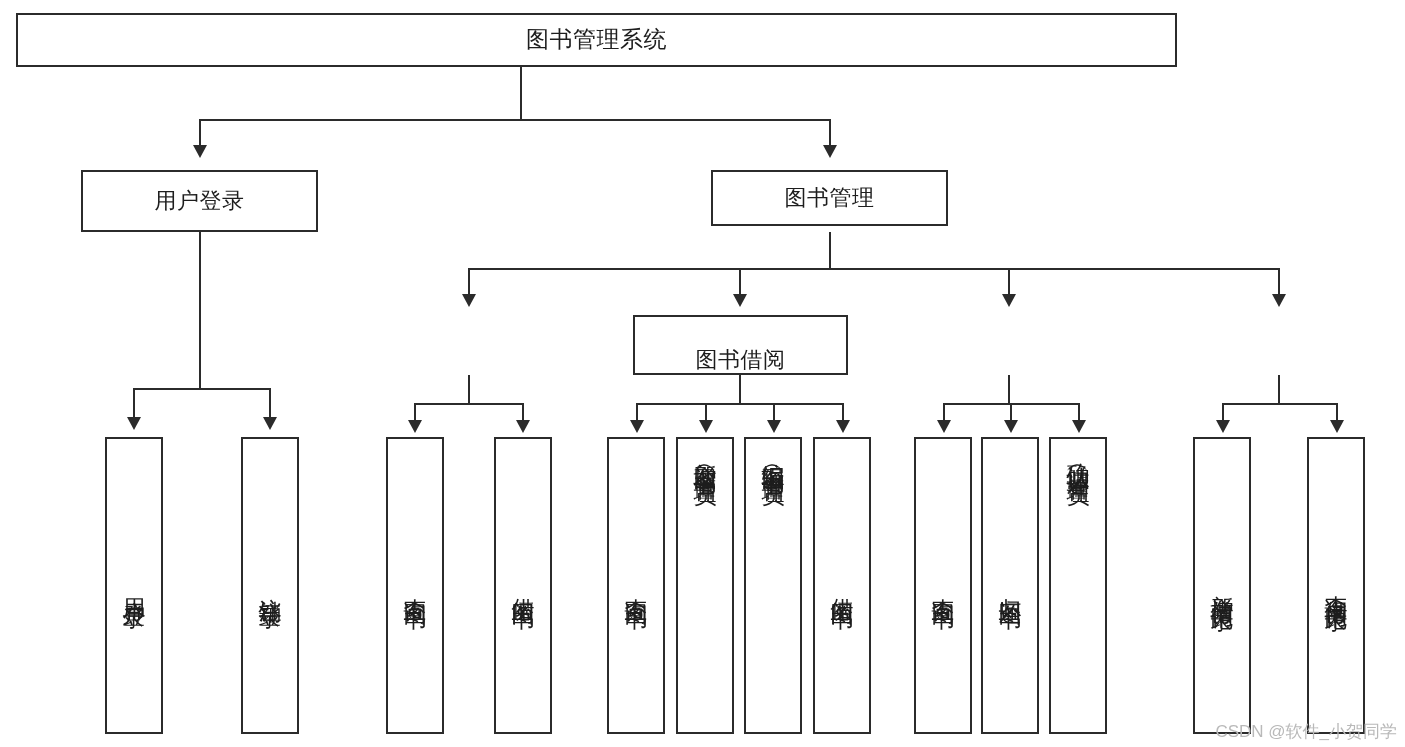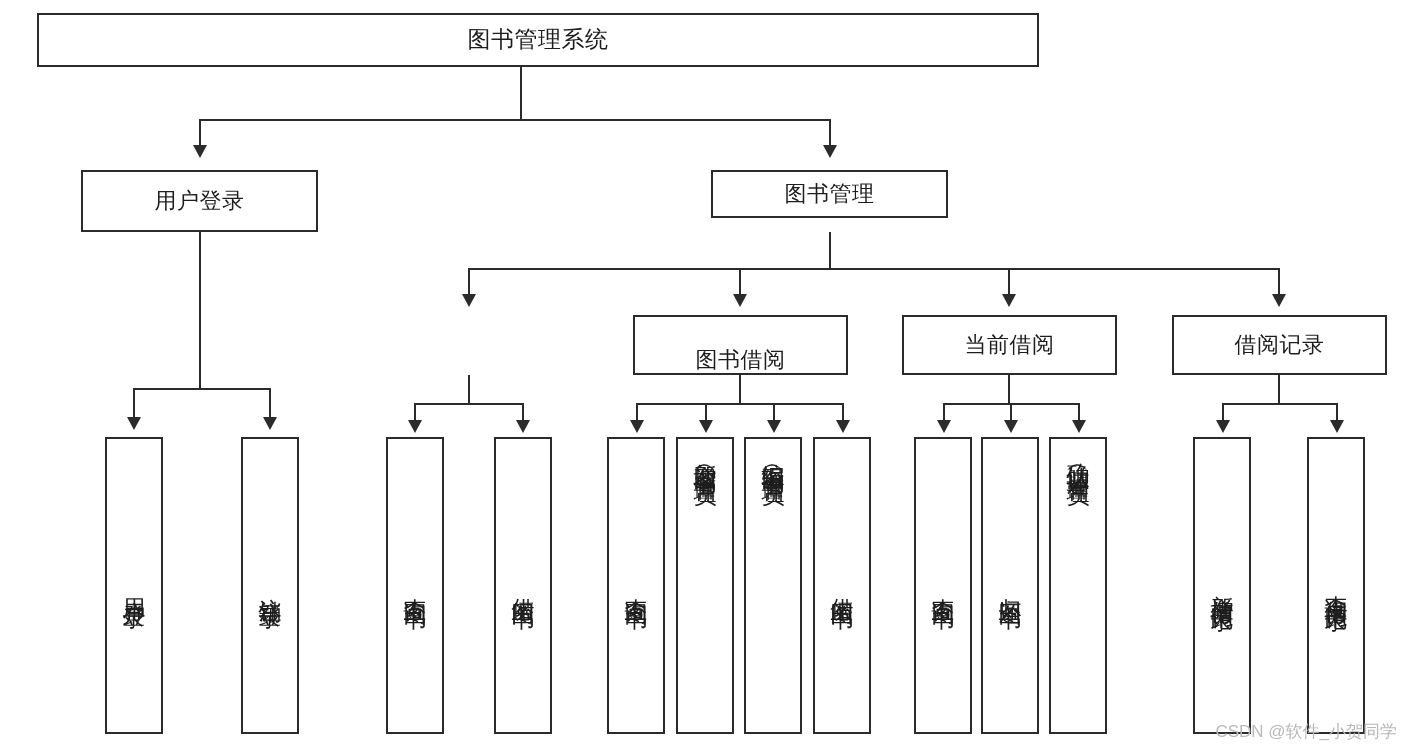--- a/index.html
+++ b/index.html
@@ -70,36 +70,36 @@
     color:#b9b9b9;
     z-index:9;
     white-space:nowrap;
   }
 </style>
 </head>
 <body>
 
 <div id="canvas">
 
-  <div class="node h-node root" style="left:37px;top:13px;width:1002px;height:54px;">
+  <div class="node h-node root" style="left:16px;top:13px;width:1161px;height:54px;">
     <span class="lbl">图书管理系统</span>
   </div>
 
   <div class="vline" style="left:520px;top:67px;height:53px;"></div>
   <div class="hline" style="left:199px;top:119px;width:632px;"></div>
   <div class="vline" style="left:199px;top:119px;height:30px;"></div>
   <div class="arrow" style="left:193px;top:145px;"></div>
   <div class="vline" style="left:829px;top:119px;height:30px;"></div>
   <div class="arrow" style="left:823px;top:145px;"></div>
 
   <div class="node h-node" style="left:81px;top:170px;width:237px;height:62px;">
     <span class="lbl">用户登录</span>
   </div>
 
-  <div class="node h-node" style="left:711px;top:170px;width:237px;height:48px;">
+  <div class="node h-node" style="left:711px;top:170px;width:237px;height:56px;">
     <span class="lbl">图书管理</span>
   </div>
 
   <div class="vline" style="left:199px;top:232px;height:158px;"></div>
   <div class="hline" style="left:133px;top:388px;width:136px;"></div>
   <div class="vline" style="left:133px;top:388px;height:32px;"></div>
   <div class="arrow" style="left:127px;top:417px;"></div>
   <div class="vline" style="left:269px;top:388px;height:32px;"></div>
   <div class="arrow" style="left:263px;top:417px;"></div>
 
@@ -110,26 +110,20 @@
   <div class="vline" style="left:739px;top:268px;height:28px;"></div>
   <div class="arrow" style="left:733px;top:294px;"></div>
   <div class="vline" style="left:1008px;top:268px;height:28px;"></div>
   <div class="arrow" style="left:1002px;top:294px;"></div>
   <div class="vline" style="left:1278px;top:268px;height:28px;"></div>
   <div class="arrow" style="left:1272px;top:294px;"></div>
 
   <div class="node h-node" style="left:633px;top:315px;width:215px;height:60px;align-items:flex-end;">
     <span class="lbl">图书借阅</span>
   </div>
-  <div class="node h-node" style="left:902px;top:315px;width:215px;height:60px;">
-    <span class="lbl">当前借阅</span>
-  </div>
-  <div class="node h-node" style="left:1172px;top:315px;width:215px;height:60px;">
-    <span class="lbl">借阅记录</span>
-  </div>
 
   <div class="vline" style="left:468px;top:375px;height:30px;"></div>
   <div class="hline" style="left:414px;top:403px;width:108px;"></div>
   <div class="vline" style="left:414px;top:403px;height:20px;"></div>
   <div class="arrow" style="left:408px;top:420px;"></div>
   <div class="vline" style="left:522px;top:403px;height:20px;"></div>
   <div class="arrow" style="left:516px;top:420px;"></div>
 
   <div class="vline" style="left:739px;top:375px;height:30px;"></div>
   <div class="hline" style="left:636px;top:403px;width:206px;"></div>

